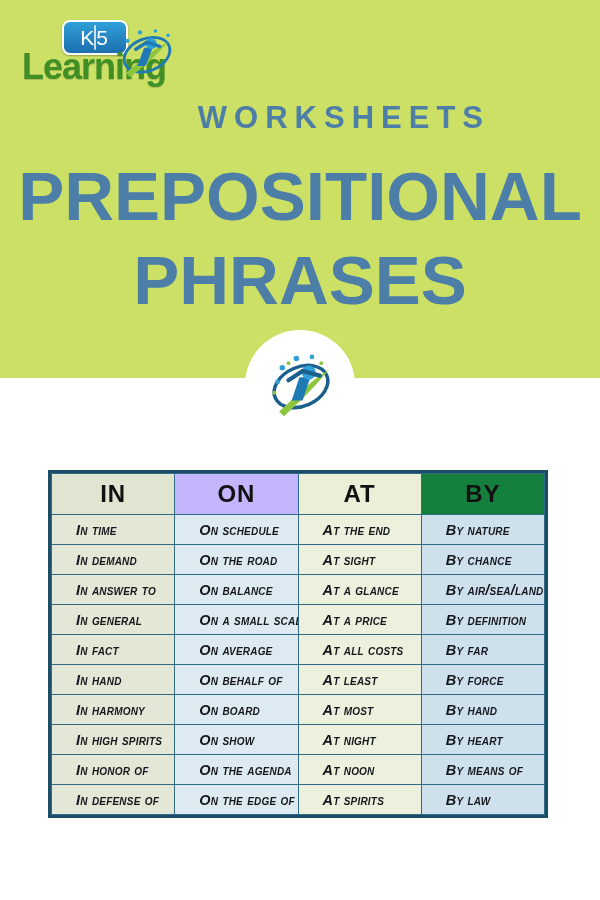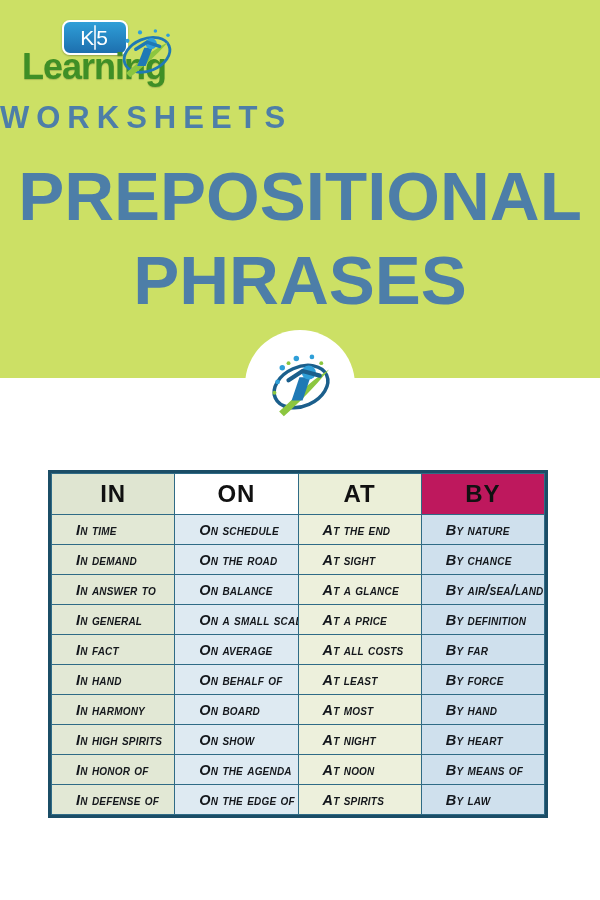--- a/index.html
+++ b/index.html
@@ -77,21 +77,21 @@
     width: 74px;
     height: 56px;
   }
 
   
   .kicker {
     position: absolute;
     left: 0;
     top: 100px;
     width: 490px;
-    text-align: left;
+    text-align: right;
     font-size: 31px;
     font-weight: bold;
     letter-spacing: 7px;
     color: #4D7EA8;
   }
   .title {
     position: absolute;
     left: 0;
     top: 155px;
     width: 600px;
@@ -160,23 +160,23 @@
     white-space: nowrap;
     overflow: hidden;
     font-style: italic;
   }
   
   .c0 { background: #E2E8D5; }
   .c1 { background: #DEEAF2; }
   .c2 { background: #EDF0DC; }
   .c3 { background: #CFE0ED; }
   thead .c0 { background: #DFE5D1; }
-  thead .c1 { background: #ffffff; }
+  thead .c1 { background: #c4b5fd; }
   thead .c2 { background: #EBEFD8; }
-  thead .c3 { background: #be185d; }
+  thead .c3 { background: #15803d; }
 </style>
 </head>
 <body>
 
 <div class="hero"></div>
 
 <div class="logo">
   <div class="logo-k5">
     <span>K5</span>
     <span class="logo-k5-spine"></span>

